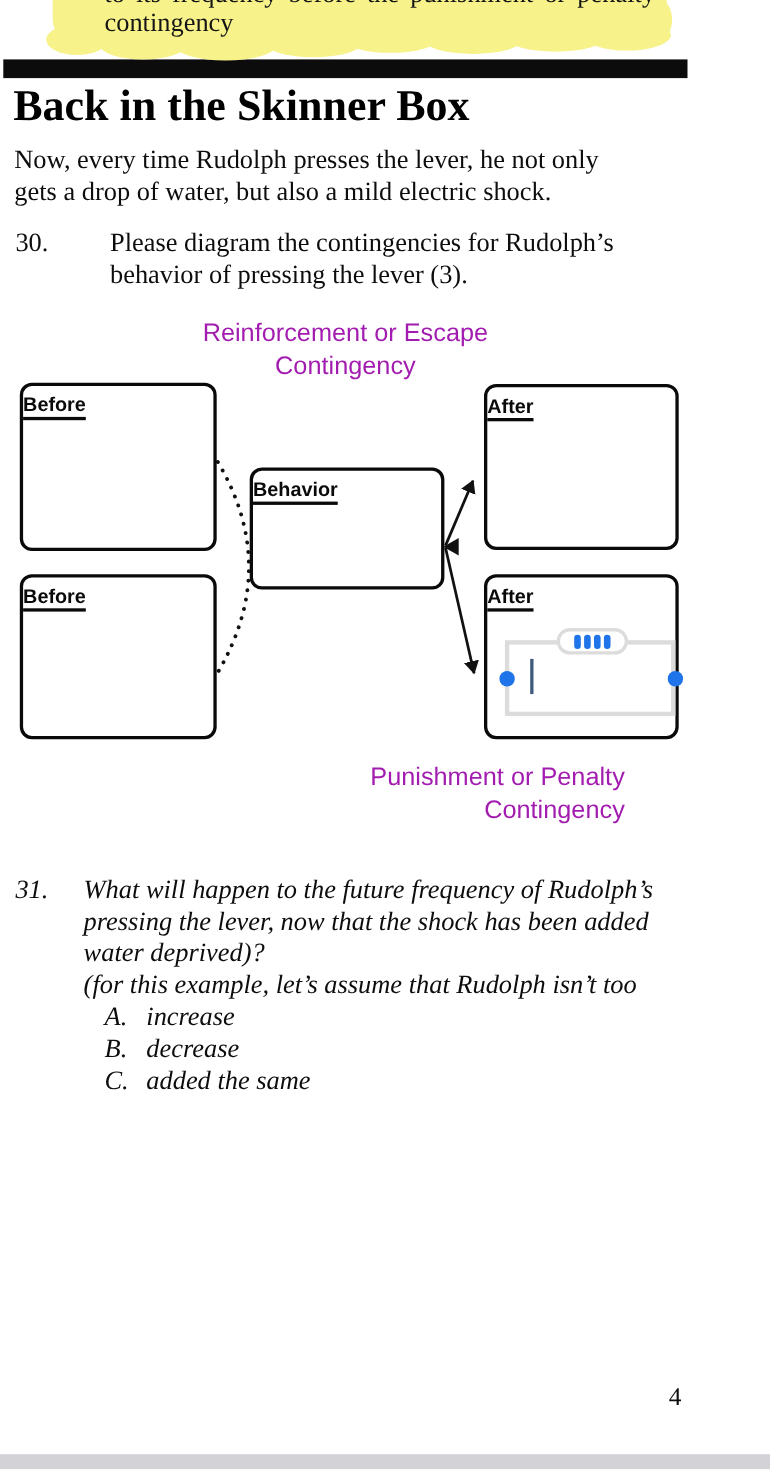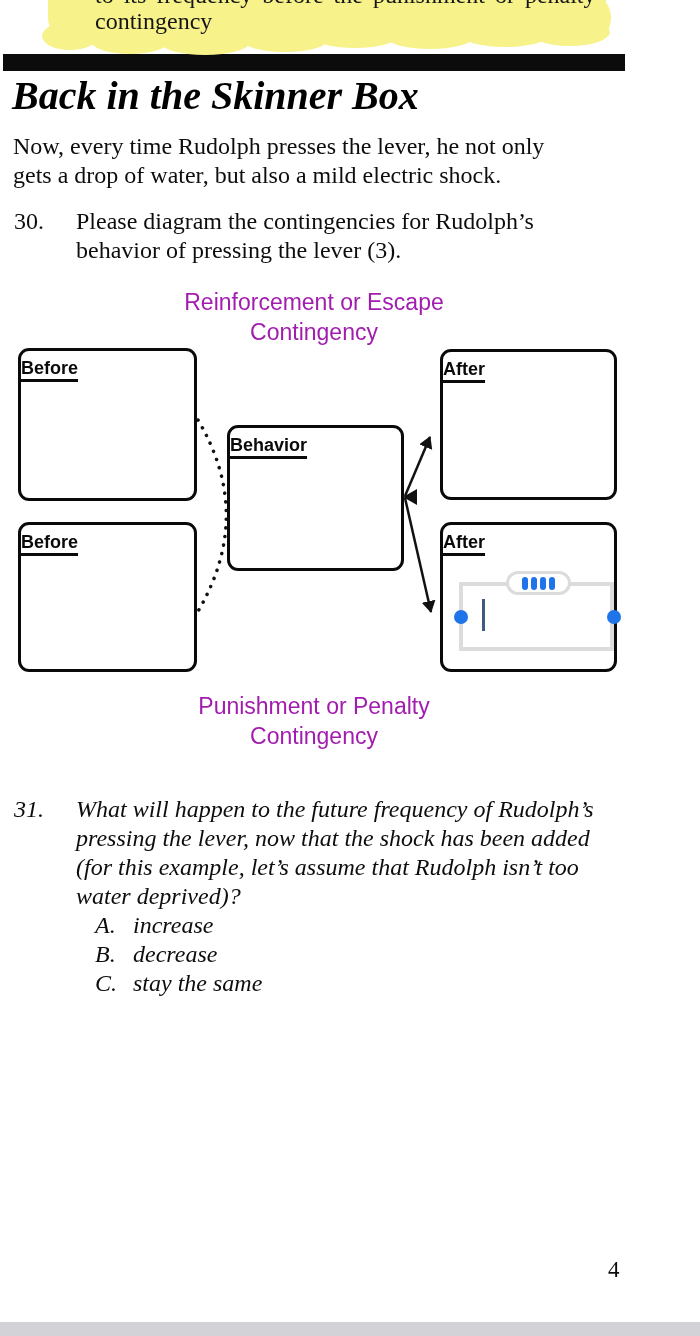--- a/index.html
+++ b/index.html
@@ -71,49 +71,49 @@
     <div class="hl-blob hl-ellipse" style="left:310px;top:20px;width:90px;height:28px;"></div>
     <div class="hl-blob hl-ellipse" style="left:385px;top:23px;width:90px;height:26px;"></div>
     <div class="hl-blob hl-ellipse" style="left:460px;top:21px;width:90px;height:26px;"></div>
     <div class="hl-blob hl-ellipse" style="left:530px;top:18px;width:80px;height:28px;"></div>
     <div class="hl-blob hl-ellipse" style="left:583px;top:-2px;width:28px;height:40px;"></div>
     <div class="hl-text" style="left:95px;top:-17px;word-spacing:4px;">to its frequency before the punishment or penalty</div>
     <div class="hl-text" style="left:95px;top:9px;">contingency</div>
   </div>
 
   <div class="black-bar"></div>
-  <h1 class="page-heading" style="margin:0;font-style:italic;">Back in the Skinner Box</h1>
+  <h1 class="page-heading" style="margin:0;">Back in the Skinner Box</h1>
 
   <div class="abs" style="left:13px;top:132px;">
     <div class="body-line">Now, every time Rudolph presses the lever, he not only</div>
     <div class="body-line">gets a drop of water, but also a mild electric shock.</div>
   </div>
 
-  <div class="abs" style="left:0;top:207px;width:700px;">
+  <div class="abs" style="left:0;top:207px;width:700px;padding-left:24px;">
     <span class="qnum">30.</span>
     <div class="qtext">
       <div class="body-line">Please diagram the contingencies for Rudolph’s</div>
       <div class="body-line">behavior of pressing the lever (3).</div>
     </div>
   </div>
 
   <div class="dg-caption" style="top:287px;">
     <div>Reinforcement or Escape</div>
     <div>Contingency</div>
   </div>
 
   <div class="dg-box" style="left:18px;top:348px;width:179px;height:153px;">
     <div class="dg-label">Before</div>
   </div>
 
   <div class="dg-box" style="left:440px;top:349px;width:177px;height:151px;">
     <div class="dg-label">After</div>
   </div>
 
-  <div class="dg-box" style="left:227px;top:425px;width:177px;height:146px;">
+  <div class="dg-box" style="left:227px;top:425px;width:177px;height:111px;">
     <div class="dg-label">Behavior</div>
   </div>
 
   <div class="dg-box" style="left:18px;top:522px;width:179px;height:150px;">
     <div class="dg-label">Before</div>
   </div>
 
   <div class="dg-box" style="left:440px;top:522px;width:177px;height:150px;">
     <div class="dg-label">After</div>
 
@@ -134,43 +134,43 @@
       <marker id="ah" markerWidth="16" markerHeight="16" refX="11" refY="7" orient="auto" markerUnits="userSpaceOnUse">
         <path d="M0,0 L12,7 L0,14 Z" fill="#111111"></path>
       </marker>
     </defs>
     <path d="M 198 420 Q 255 516 197 613" fill="none" stroke="#111111" stroke-width="3.5" stroke-linecap="round" stroke-dasharray="0.1 8.6"></path>
     <line x1="405" y1="496" x2="430" y2="437" stroke="#111111" stroke-width="2.5" marker-end="url(#ah)"></line>
     <line x1="405" y1="498" x2="431" y2="612" stroke="#111111" stroke-width="2.5" marker-end="url(#ah)"></line>
     <polygon points="403,497 417,489 417,505" fill="#111111"></polygon>
   </svg>
 
-  <div class="dg-caption" style="top:691px;">
+  <div class="dg-caption" style="top:691px;text-align:right;">
     <div>Punishment or Penalty</div>
     <div>Contingency</div>
   </div>
 
   <div class="abs" style="left:0;top:795px;width:700px;font-style:italic;">
     <span class="qnum">31.</span>
     <div class="qtext">
       <div class="body-line">What will happen to the future frequency of Rudolph’s</div>
       <div class="body-line">pressing the lever, now that the shock has been added</div>
+      <div class="body-line">water deprived)?</div>
       <div class="body-line">(for this example, let’s assume that Rudolph isn’t too</div>
-      <div class="body-line">water deprived)?</div>
     </div>
     <div class="opt-row">
       <span class="opt-letter">A.</span>
       <span>increase</span>
     </div>
     <div class="opt-row">
       <span class="opt-letter">B.</span>
       <span>decrease</span>
     </div>
     <div class="opt-row">
       <span class="opt-letter">C.</span>
-      <span>stay the same</span>
+      <span>added the same</span>
     </div>
   </div>
 
   <div class="page-number">4</div>
   <div class="bottom-bar"></div>
 
 </div>
 
 </body></html>

